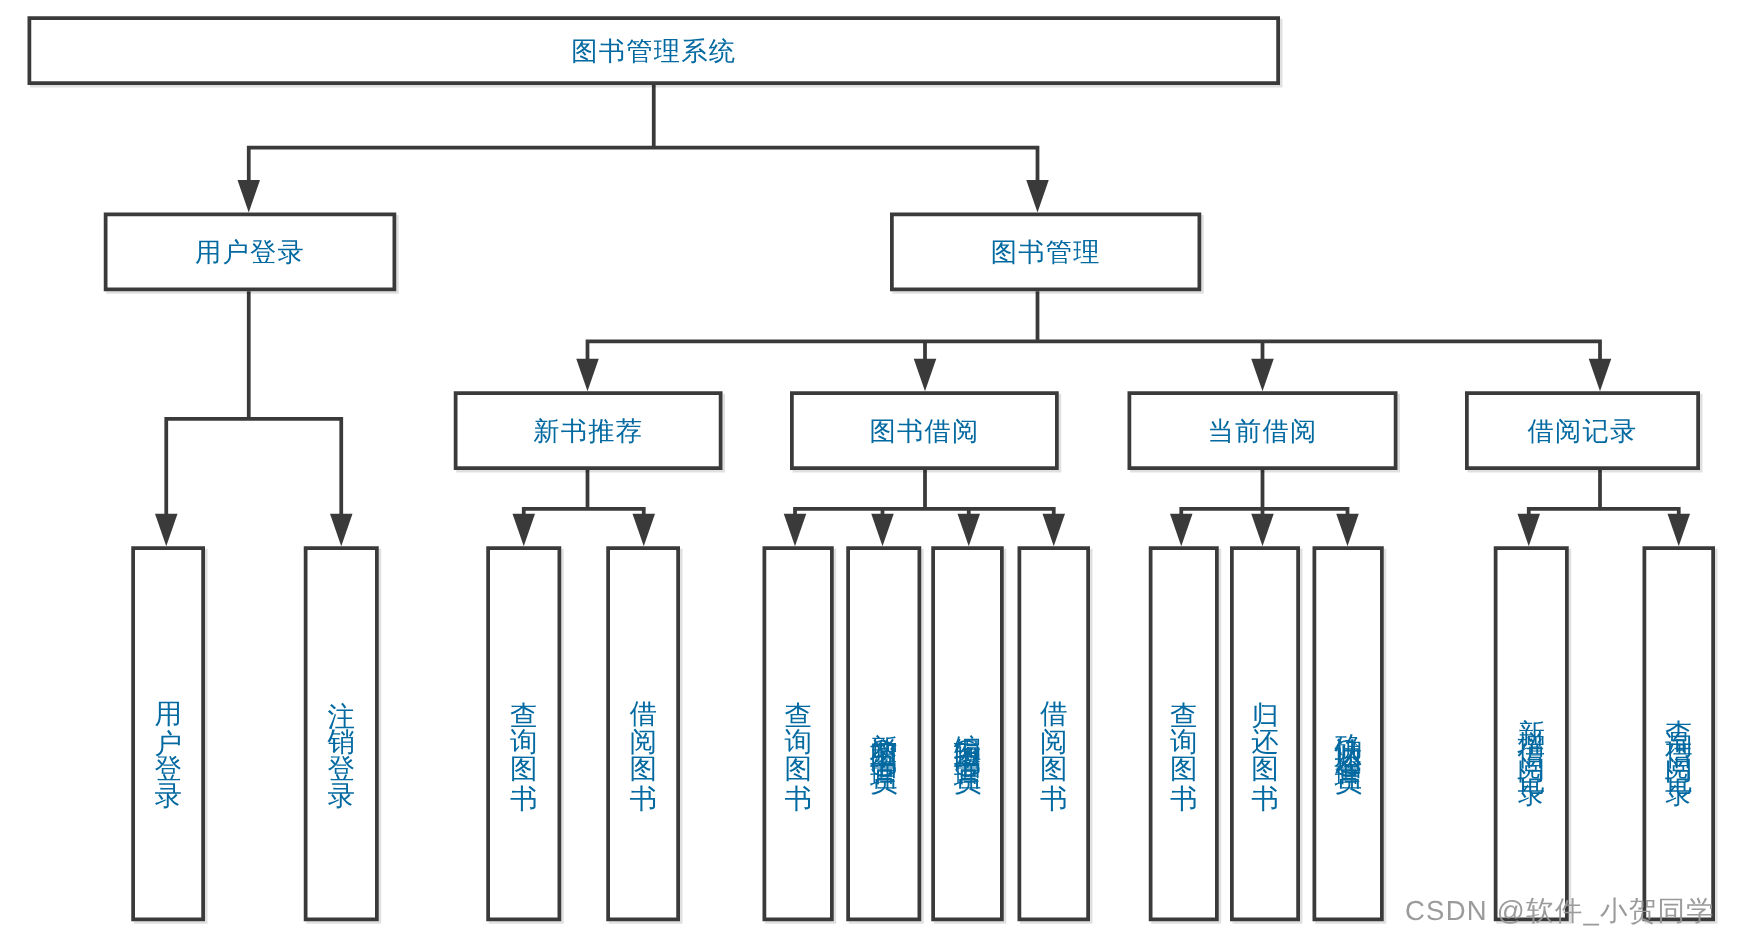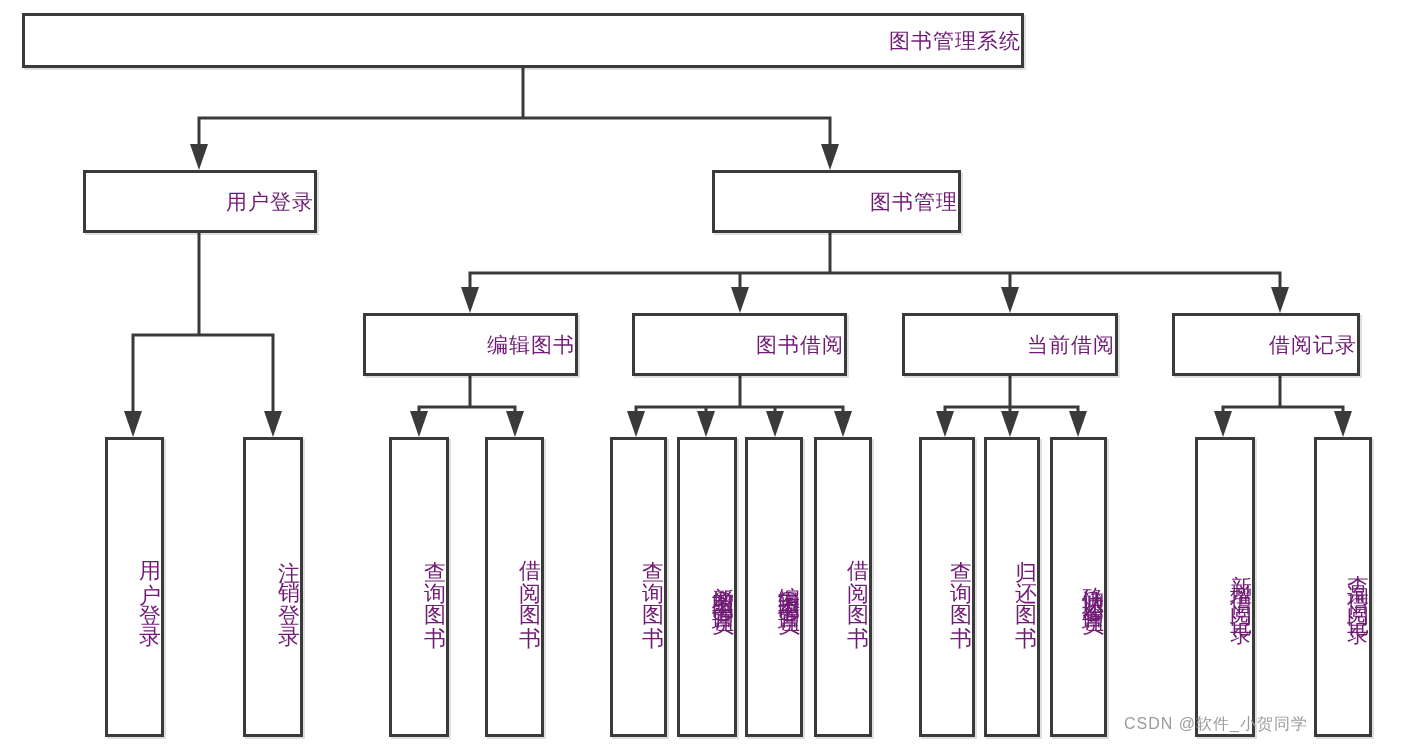--- a/index.html
+++ b/index.html
@@ -20,22 +20,22 @@
     z-index: 1;
   }
 
   .node {
     position: absolute;
     background: #ffffff;
     border: 3px solid #3a3a3a;
     box-shadow: 2px 2px 0 rgba(0,0,0,0.12);
     display: flex;
     align-items: center;
-    justify-content: flex-end;
-    color: #701a75;
+    justify-content: center;
+    color: #0369a1;
     z-index: 2;
   }
 
   .h-label {
     font-size: 21px;
     letter-spacing: 1px;
     white-space: nowrap;
   }
 
   .v-box { z-index: 2; }
@@ -45,21 +45,21 @@
     text-orientation: mixed;
     font-size: 22px;
     line-height: 1.0;
     white-space: nowrap;
   }
 
   .watermark {
     position: absolute;
     left: 1124px;
     top: 714px;
-    font-size: 16px;
+    font-size: 22px;
     color: rgba(150,150,150,0.95);
     letter-spacing: 1px;
     white-space: nowrap;
     z-index: 6;
   }
 </style>
 </head>
 <body>
 
 <div class="stage">
@@ -109,21 +109,21 @@
   </div>
 
   <div class="node" style="left:83px; top:170px; width:234px; height:63px">
     <span class="h-label">用户登录</span>
   </div>
   <div class="node" style="left:712px; top:170px; width:249px; height:63px">
     <span class="h-label">图书管理</span>
   </div>
 
   <div class="node" style="left:363px; top:313px; width:215px; height:63px">
-    <span class="h-label">编辑图书</span>
+    <span class="h-label">新书推荐</span>
   </div>
   <div class="node" style="left:632px; top:313px; width:215px; height:63px">
     <span class="h-label">图书借阅</span>
   </div>
   <div class="node" style="left:902px; top:313px; width:216px; height:63px">
     <span class="h-label">当前借阅</span>
   </div>
   <div class="node" style="left:1172px; top:313px; width:188px; height:63px">
     <span class="h-label">借阅记录</span>
   </div>

